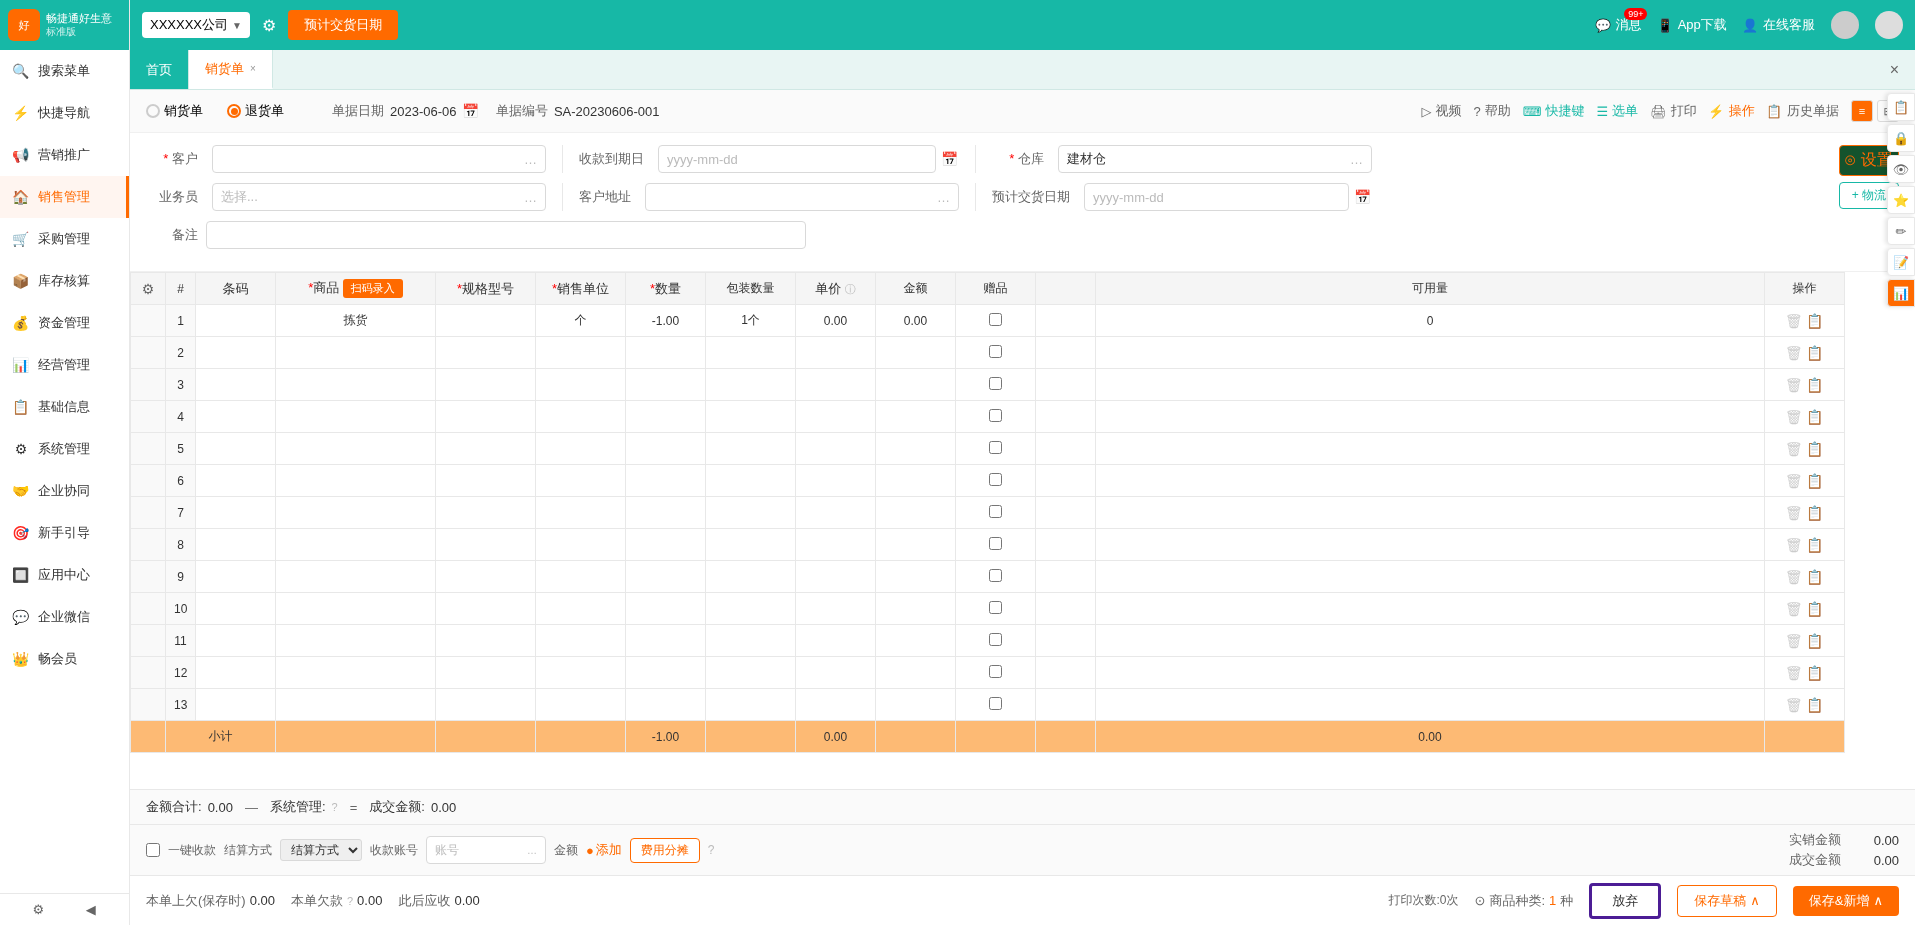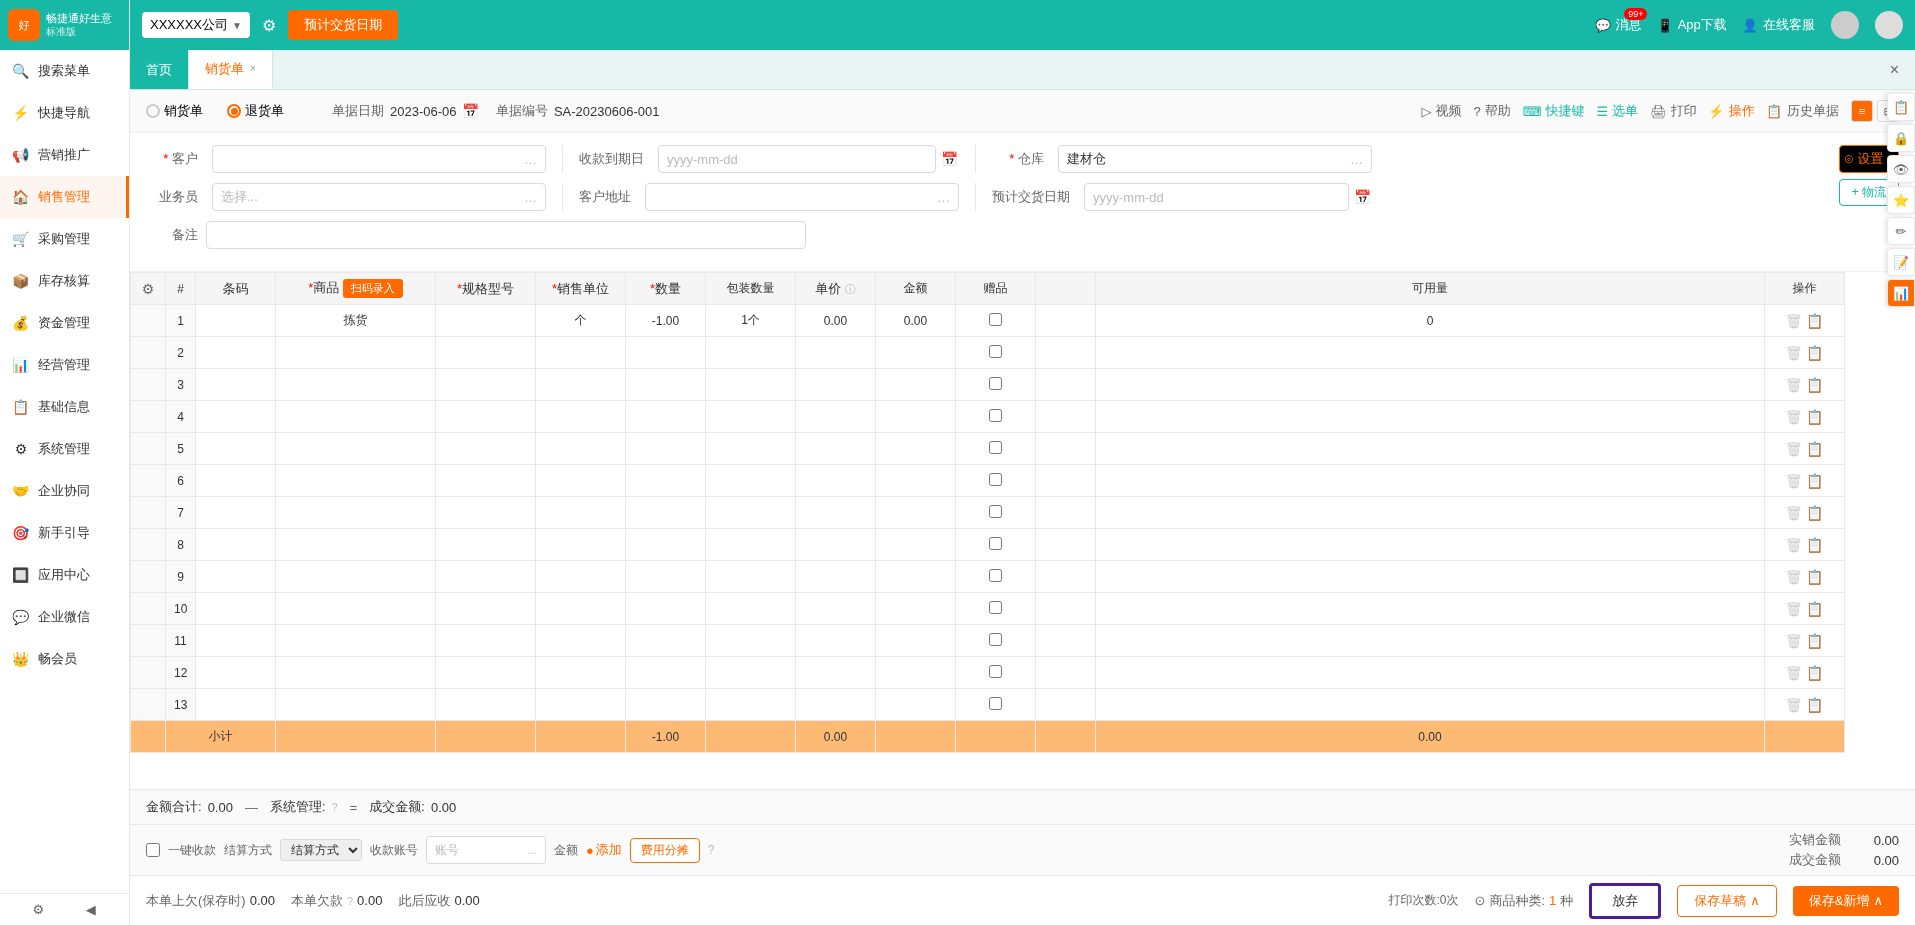--- a/index.html
+++ b/index.html
@@ -64,21 +64,21 @@
     .form-label { color: #666; white-space: nowrap; min-width: 60px; text-align: right; padding-right: 8px; }
     .form-label.required::before { content: '* '; color: #f00; }
     .form-input { flex: 1; border: 1px solid #d9d9d9; border-radius: 4px; padding: 4px 8px; color: #333; background: white; min-height: 28px; display: flex; align-items: center; cursor: pointer; position: relative; }
     .form-input.placeholder { color: #bbb; }
     .form-input-dots { color: #bbb; margin-left: auto; }
     .form-divider { width: 1px; background: #e8e8e8; height: 28px; margin: 0 16px; }
     .calendar-icon { color: #17b8a6; cursor: pointer; font-size: 14px; }
 
     
     .right-action-panel { position: absolute; right: 16px; top: 12px; display: flex; flex-direction: column; gap: 6px; }
-    .btn-setup { background: #000000; border: 1px solid #ff6a00; color: #ff6a00; border-radius: 4px; padding: 4px 4px; cursor: pointer; font-size: 13px; display: flex; align-items: center; gap: 4px; }
+    .btn-setup { background: #14532d; border: 1px solid #ff6a00; color: #ff6a00; border-radius: 4px; padding: 4px 4px; cursor: pointer; font-size: 16px; display: flex; align-items: center; gap: 4px; }
     .btn-logistics { background: white; border: 1px solid #17b8a6; color: #17b8a6; border-radius: 4px; padding: 4px 12px; cursor: pointer; font-size: 12px; display: flex; align-items: center; gap: 4px; }
 
     
     .table-section { flex: 1; overflow: auto; }
     .data-table { width: 100%; border-collapse: collapse; table-layout: fixed; }
     .data-table th { background: #f5f5f5; border: 1px solid #e8e8e8; padding: 6px 8px; font-weight: 500; color: #333; text-align: center; white-space: nowrap; font-size: 12px; }
     .data-table td { border: 1px solid #e8e8e8; padding: 4px 8px; color: #333; text-align: center; font-size: 12px; height: 32px; }
     .row-num { color: #999; text-align: center; background: #f9f9f9; width: 30px; }
     .scan-btn { background: #ff6a00; color: white; border: none; border-radius: 3px; padding: 2px 8px; font-size: 11px; cursor: pointer; }
     .negative-num { color: #f00; }

